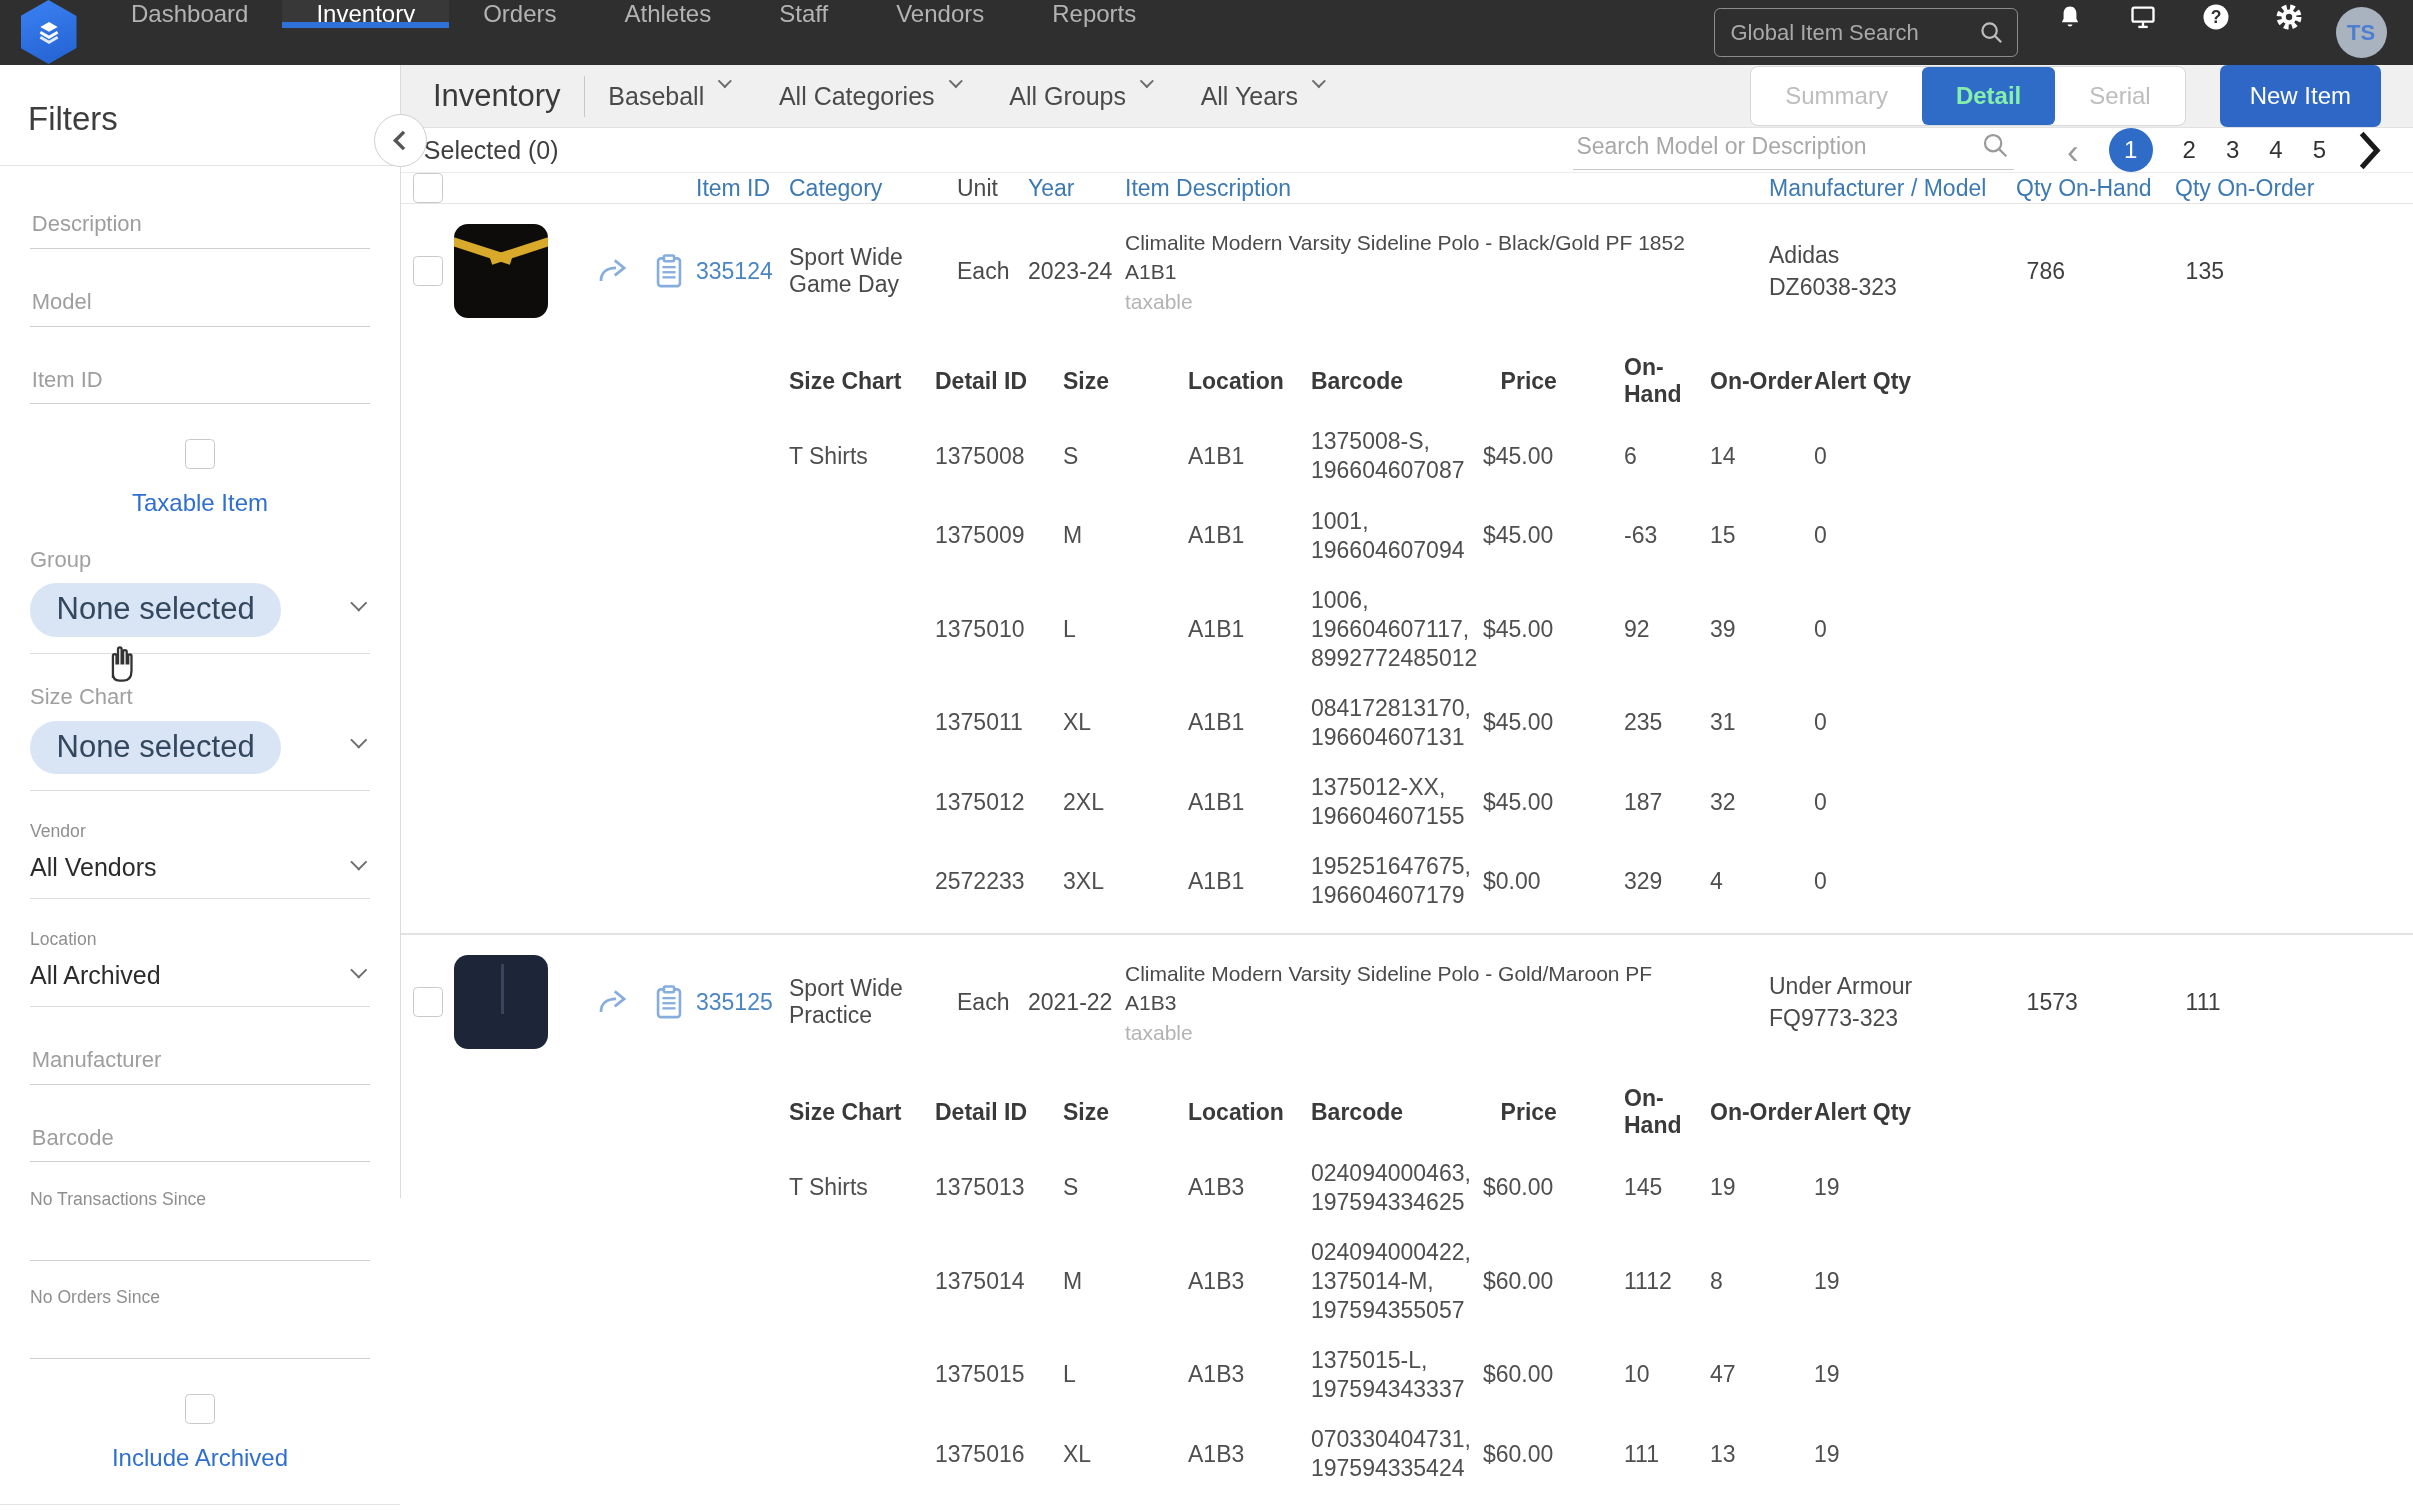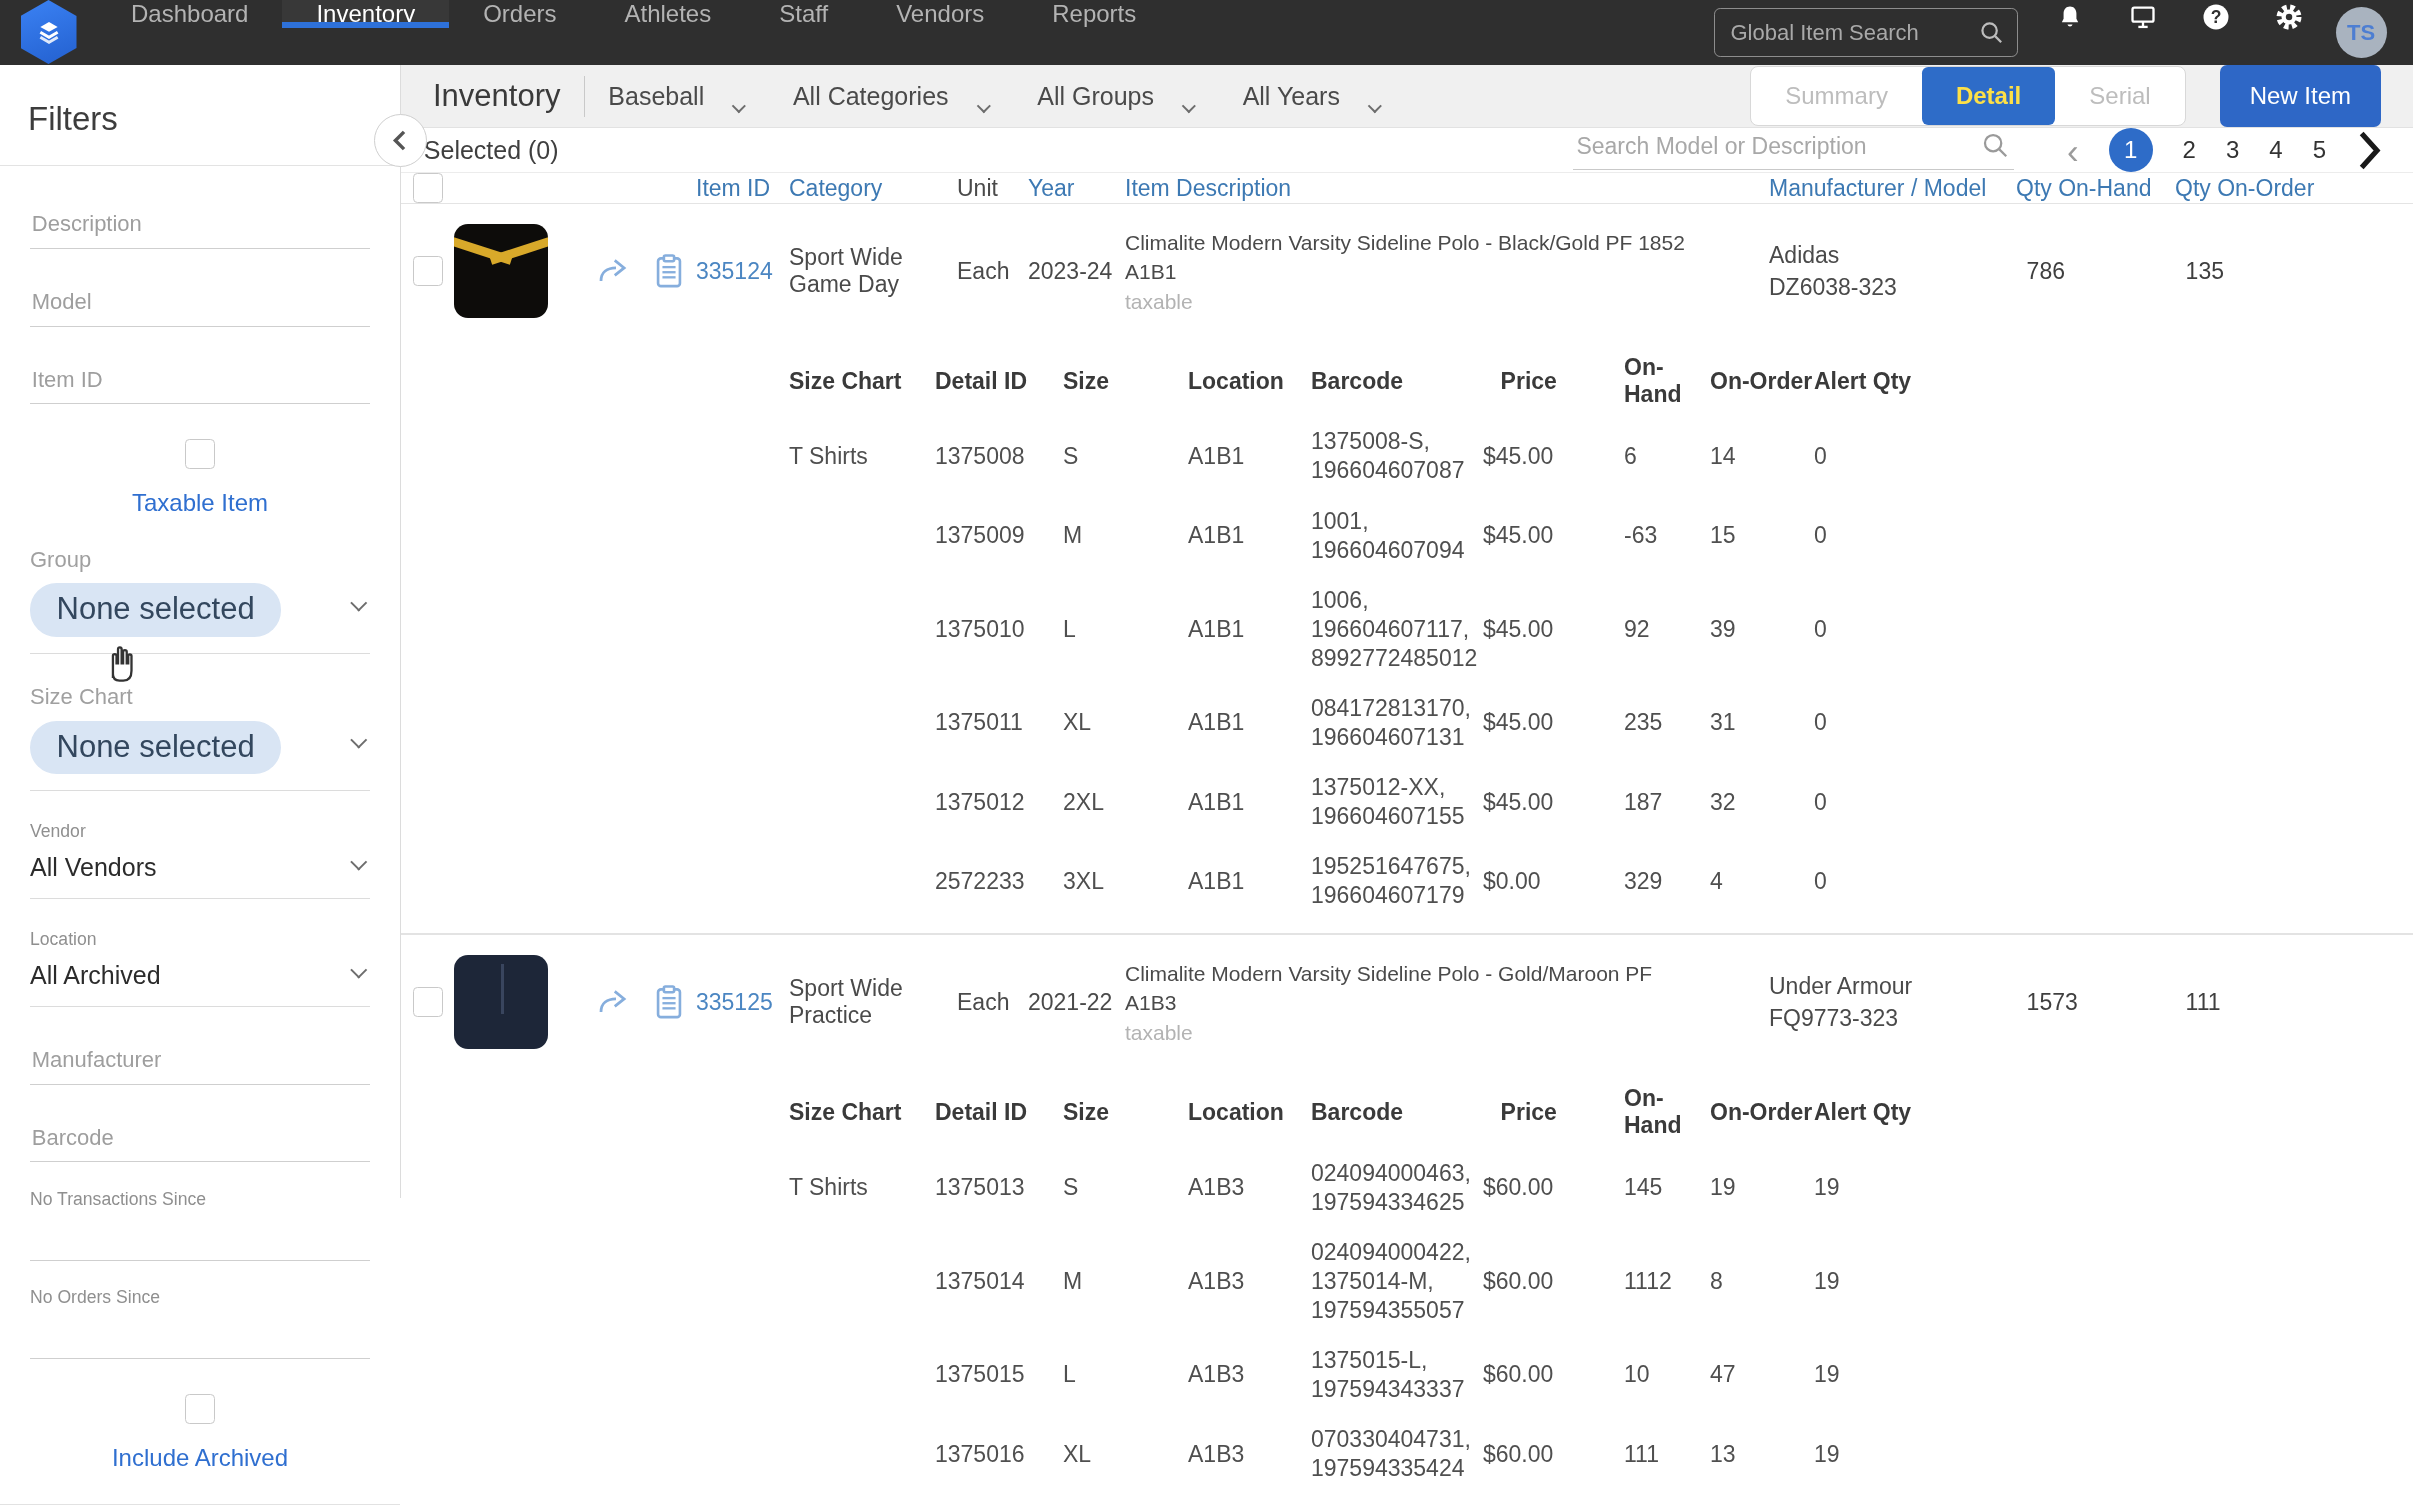--- a/index.html
+++ b/index.html
@@ -59,26 +59,26 @@
   .clear-link { color:#2f6fd0; font-size:24px; cursor:pointer; }
   .apply-btn { background:#3468c8; color:#fff; font-size:24px; border:none; border-radius:6.2px;
     padding:15px 35px; cursor:pointer; }
   .cursor-hand { position:absolute; left:99px; top:572px; z-index:9; }
 
   
   .main { flex:1; display:flex; flex-direction:column; background:#fff; min-width:0; }
   .band { height:120px; background:#f0f0f0; border-bottom:0.9px solid #e2e2e2; display:flex; align-items:center; padding:0 32px; }
   .band-title { font-size:31px; color:#3a3a3a; }
   .band-div { width:1.8px; height:41px; background:#c9c9c9; margin:0 23px; }
-  .band-dd { font-size:25px; color:#4a4a4a; margin-right:49px; cursor:pointer; display:flex; align-items:flex-end; gap:30px; }
+  .band-dd { font-size:25px; color:#4a4a4a; margin-right:49px; cursor:pointer; display:flex; align-items:flex-start; gap:16px; }
   .band-dd .chev { width:9.7px; height:9.7px; margin-top:-5.3px; }
   .band-spacer { flex:1; }
   .segctl { display:flex; background:#fff; border:0.9px solid #d8d8d8; border-radius:8px; overflow:hidden; }
   .seg { font-size:24px; color:#bdbdbd; padding:15px 34px; cursor:pointer; }
-  .seg.active { background:#2e6cc8; color:#fde047; border-radius:6.2px; font-weight:bold; }
+  .seg.active { background:#2e6cc8; color:#86efac; border-radius:6.2px; font-weight:bold; }
   .newitem-btn { background:#2e67c6; color:#fff; font-size:24px; border:none; border-radius:7px;
     padding:17px 30px; margin-left:34px; cursor:pointer; }
 
   .toolbar { height:99px; display:flex; align-items:center; padding:0 32px 0 14px; background:#fff; }
   .selected-lbl { font-size:25px; color:#3f3f3f; margin-left:8.8px; }
   .tb-spacer { flex:1; }
   .msearch { display:flex; align-items:flex-end; border-bottom:0.9px solid #c9c9c9; width:441px; padding:0 3.5px 8.8px; }
   .msearch input { flex:1; border:none; outline:none; font-size:23px; color:#555; background:transparent; }
   .msearch input::placeholder { color:#a8a8a8; }
   .pager { display:flex; align-items:center; gap:30px; margin-left:53px; }

